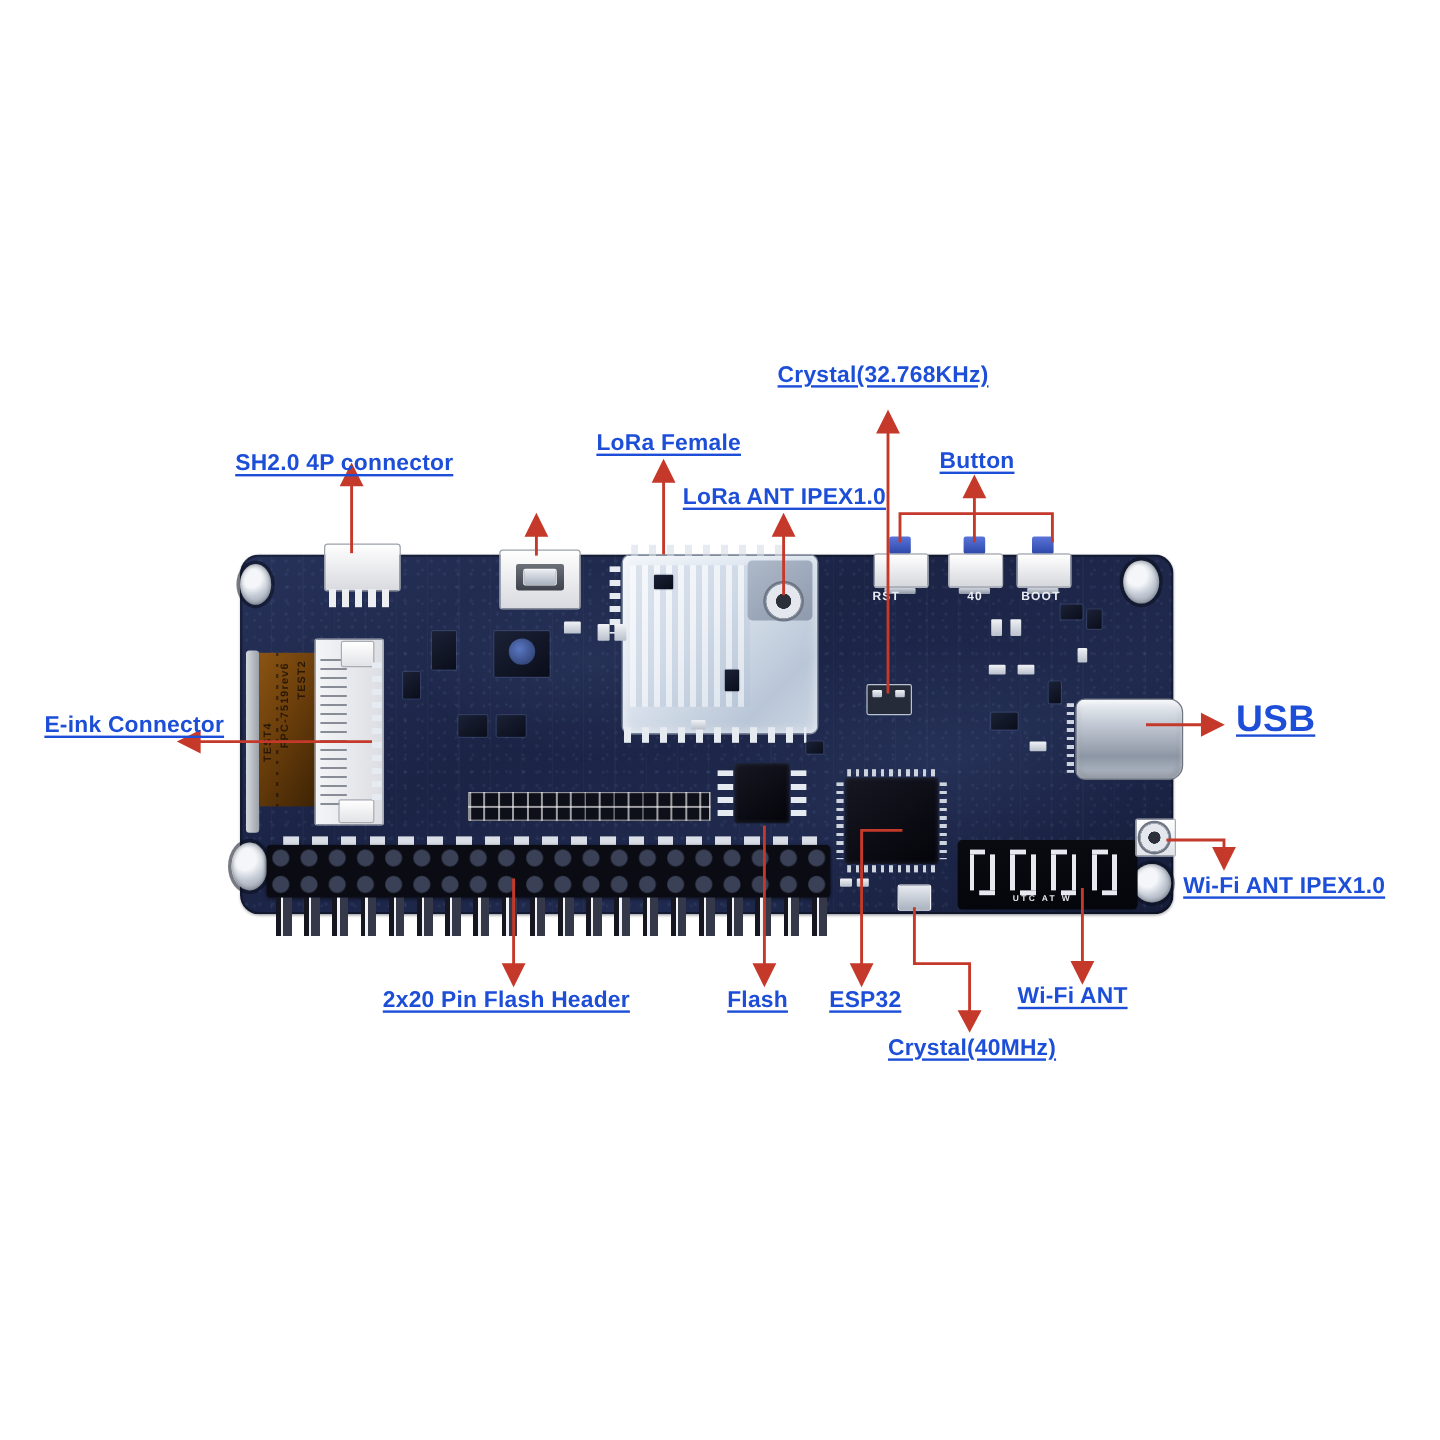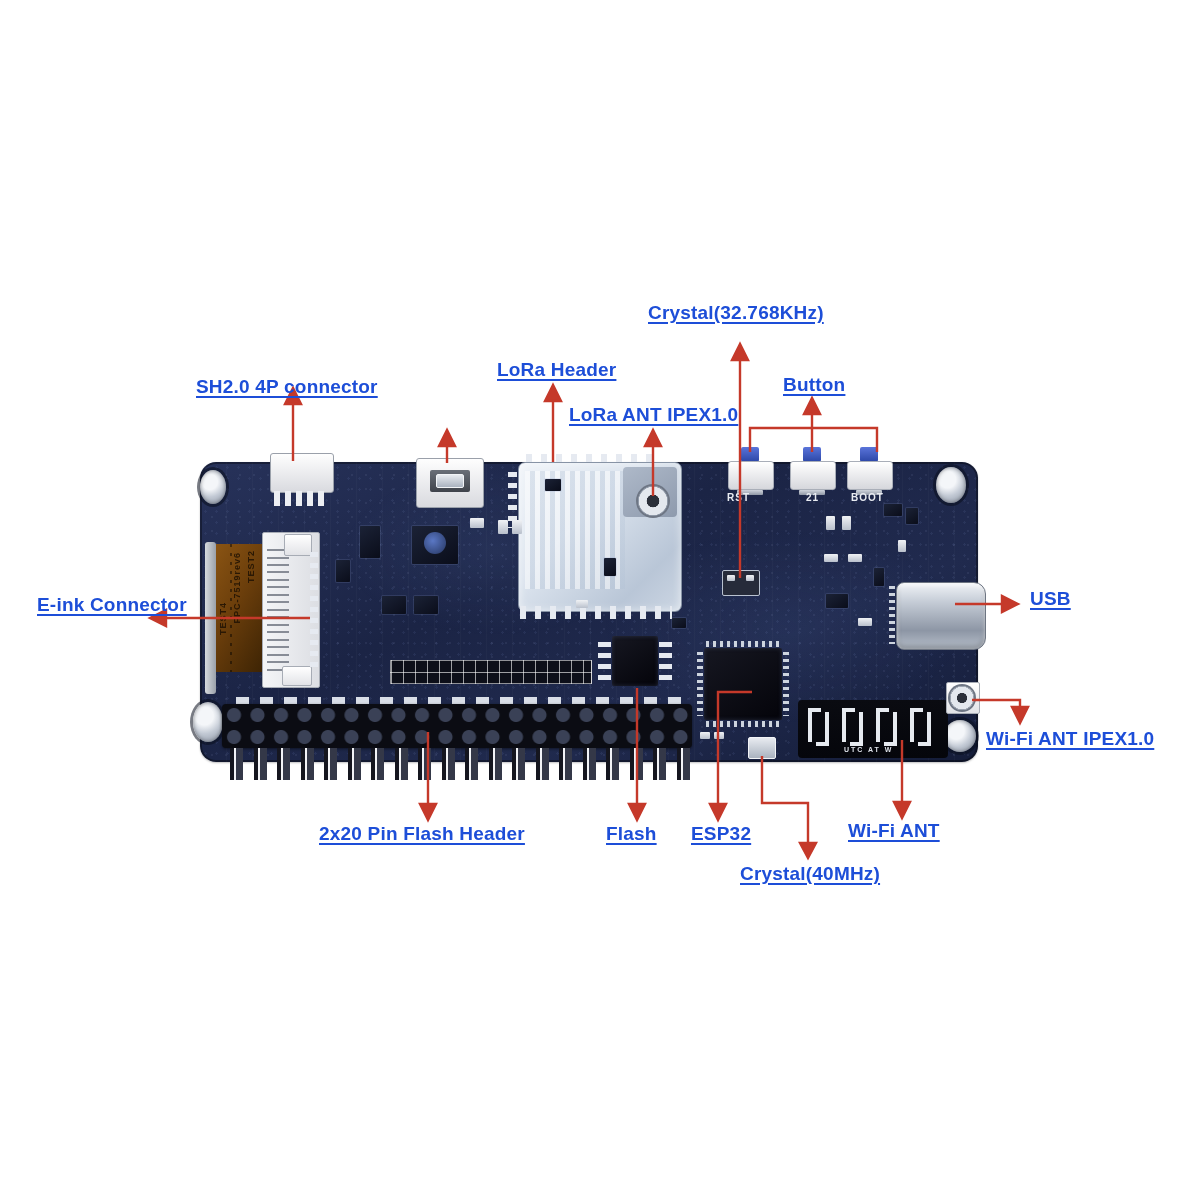--- a/index.html
+++ b/index.html
@@ -4,21 +4,21 @@
 <style>
   html,body{margin:0;padding:0;background:#ffffff;}
   #canvas{position:relative;width:1200px;height:1200px;background:#ffffff;overflow:hidden;
           font-family:"Liberation Sans", sans-serif;}
   .abs{position:absolute;}
 
   
   .lbl{position:absolute;font-weight:bold;font-size:19px;color:#1d4ed8;
        text-decoration:underline;text-decoration-thickness:2px;text-underline-offset:3px;
        letter-spacing:.2px;white-space:nowrap;line-height:21px;}
-  .lbl.big{font-size:19px;}
+  .lbl.big{font-size:31px;}
 
   
   .board{position:absolute;left:200px;top:462px;width:778px;height:300px;border-radius:16px;
     background:
       radial-gradient(rgba(130,150,210,.10) 1.2px, transparent 1.4px) 0 0/11px 11px,
       radial-gradient(rgba(200,214,255,.07) 1px, transparent 1.2px) 5px 6px/14px 14px,
       repeating-linear-gradient(90deg, rgba(255,255,255,.025) 0 1px, transparent 1px 26px),
       linear-gradient(155deg,#27325a 0%,#1b2445 40%,#202a4e 68%,#141c38 100%);
     box-shadow: inset 0 0 0 2px rgba(0,0,0,.35), 0 1px 2px rgba(0,0,0,.25);}
   .hole{position:absolute;border-radius:50%;
@@ -131,21 +131,21 @@
   <div class="btn-cap" style="left:741px;top:447px;width:18px;height:15px;"></div>
   <div class="btn-body" style="left:728px;top:461px;width:44px;height:27px;"></div>
   <div class="btn-contact" style="left:737px;top:490px;width:26px;height:5px;"></div>
   <div class="btn-cap" style="left:803px;top:447px;width:18px;height:15px;"></div>
   <div class="btn-body" style="left:790px;top:461px;width:44px;height:27px;"></div>
   <div class="btn-contact" style="left:799px;top:490px;width:26px;height:5px;"></div>
   <div class="btn-cap" style="left:860px;top:447px;width:18px;height:15px;"></div>
   <div class="btn-body" style="left:847px;top:461px;width:44px;height:27px;"></div>
   <div class="btn-contact" style="left:856px;top:490px;width:26px;height:5px;"></div>
   <div class="silk" style="left:727px;top:492px;">RST</div>
-  <div class="silk" style="left:806px;top:492px;">21</div>
+  <div class="silk" style="left:806px;top:492px;">40</div>
   <div class="silk" style="left:851px;top:492px;">BOOT</div>
 
   <div class="pads-h" style="left:526px;top:454px;width:132px;height:10px;"></div>
   <div class="shield">
     <div class="shield-stripes"></div>
     <div class="shield-notch"></div>
   </div>
   <div class="ipex" style="left:638px;top:486px;width:30px;height:30px;"></div>
   <div class="pads-h" style="left:520px;top:606px;width:152px;height:13px;"></div>
   <div class="pads-v" style="left:508px;top:472px;width:9px;height:56px;"></div>
@@ -265,21 +265,21 @@
       <line x1="902" y1="740" x2="902" y2="802"></line>
       <polygon points="902,818 894,802 910,802"></polygon>
 
       <polyline points="762,756 762,803 808,803 808,844" fill="none"></polyline>
       <polygon points="808,858 800,843 816,843"></polygon>
     </g>
   </svg>
 
   <div class="lbl" style="left:648px;top:302px;">Crystal(32.768KHz)</div>
   <div class="lbl" style="left:196px;top:365px;margin-top:11px;">SH2.0 4P connector</div>
-  <div class="lbl" style="left:497px;top:359px;">LoRa Header</div>
+  <div class="lbl" style="left:497px;top:359px;">LoRa Female</div>
   <div class="lbl" style="left:569px;top:404px;">LoRa ANT IPEX1.0</div>
   <div class="lbl" style="left:783px;top:374px;text-align:right;">Button</div>
   <div class="lbl" style="left:37px;top:594px;">E-ink Connector</div>
   <div class="lbl big" style="left:1030px;top:588px;">USB</div>
   <div class="lbl" style="left:986px;top:728px;">Wi-Fi ANT IPEX1.0</div>
   <div class="lbl" style="left:319px;top:823px;">2x20 Pin Flash Header</div>
   <div class="lbl" style="left:606px;top:823px;">Flash</div>
   <div class="lbl" style="left:691px;top:823px;">ESP32</div>
   <div class="lbl" style="left:848px;top:820px;">Wi-Fi ANT</div>
   <div class="lbl" style="left:740px;top:863px;text-align:right;">Crystal(40MHz)</div>

